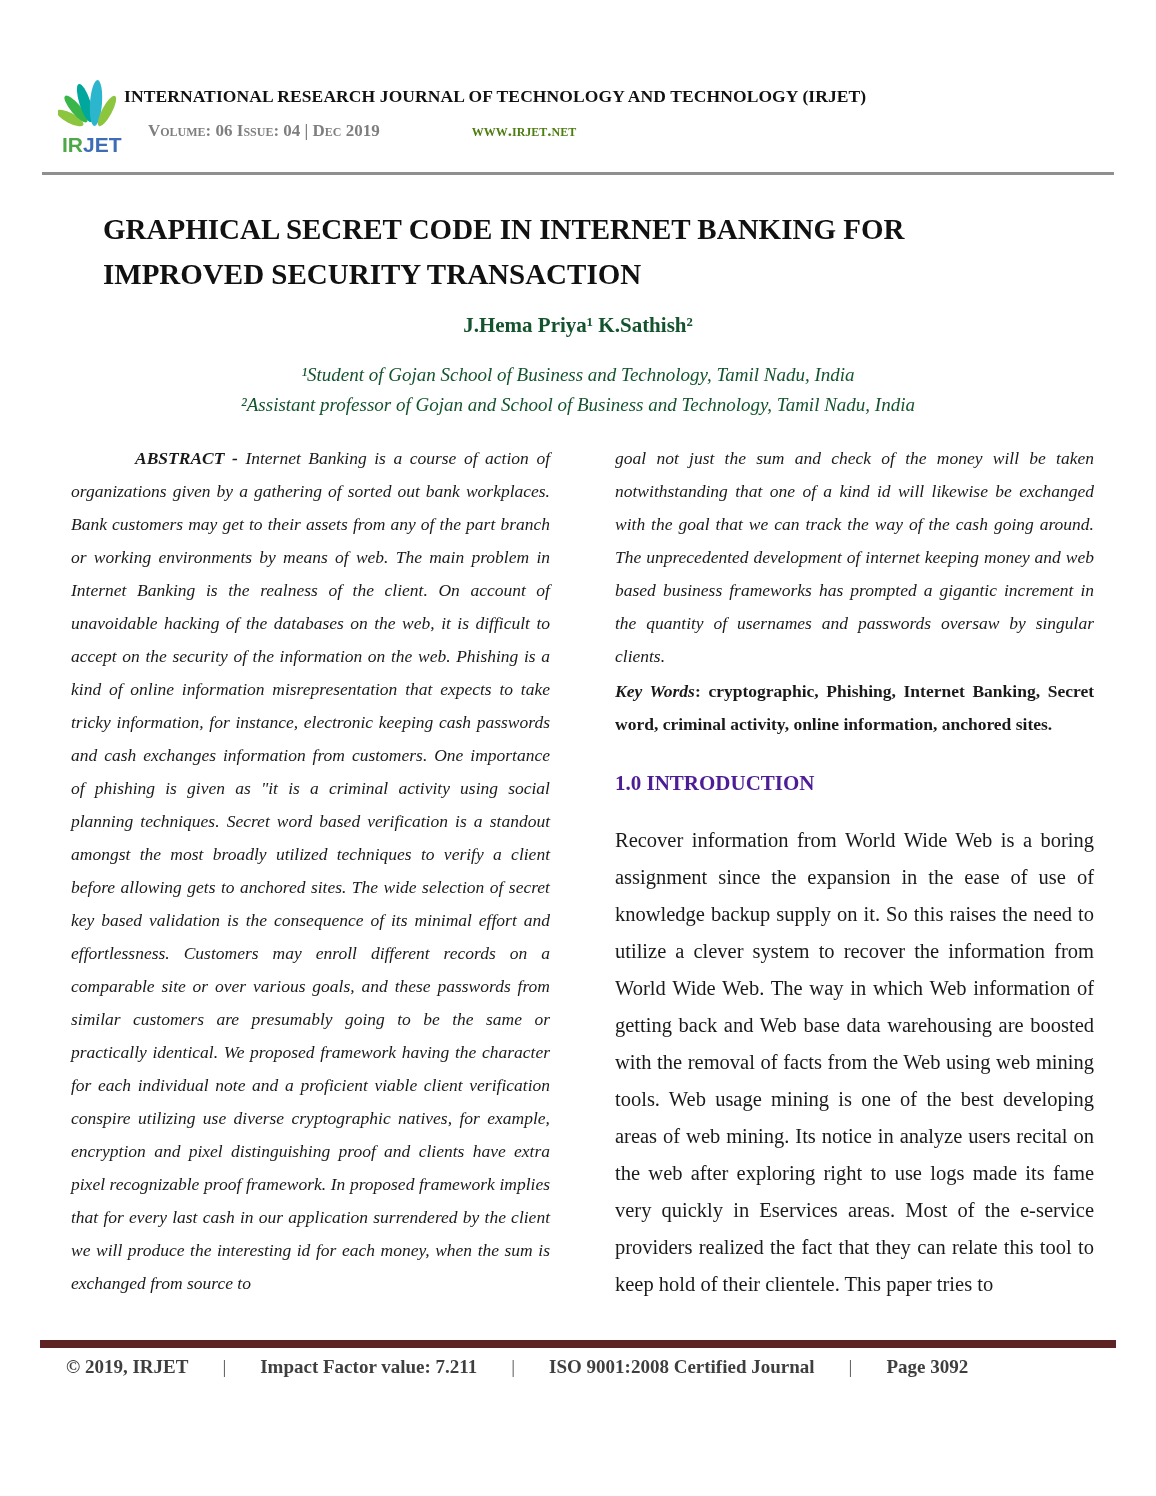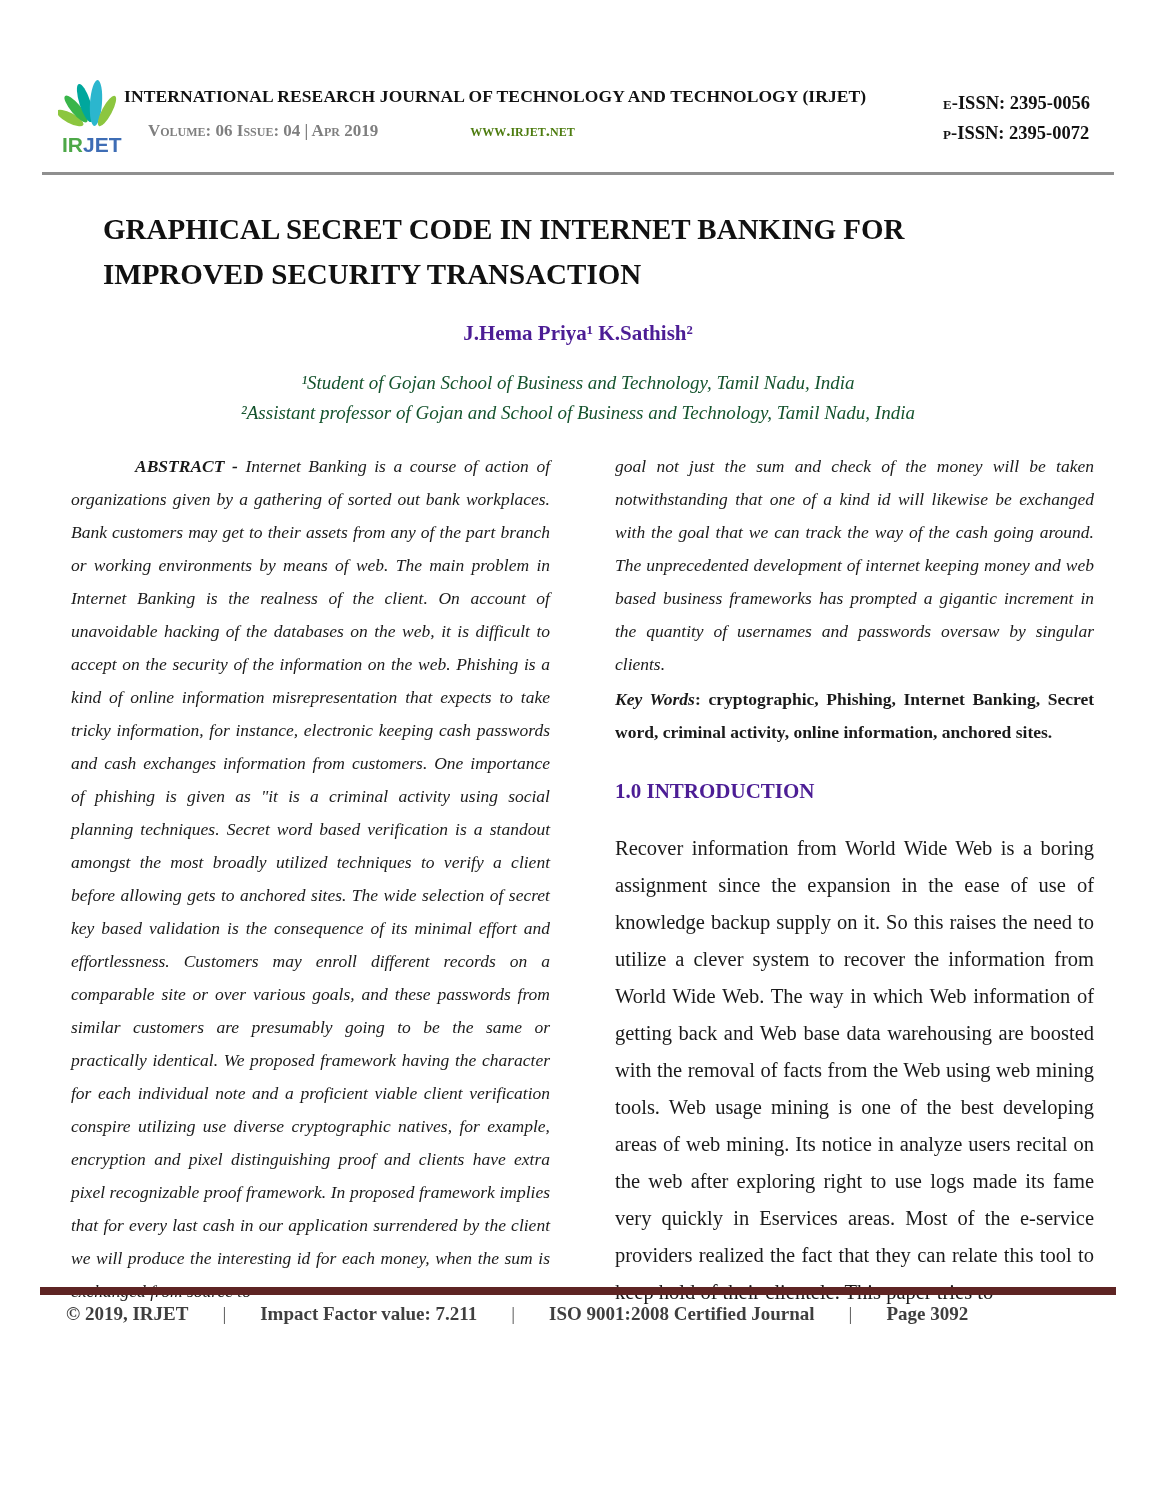--- a/index.html
+++ b/index.html
@@ -62,25 +62,25 @@
   .title {
     margin: 32px auto 0 auto;
     max-width: 950px;
     text-align: left;
     font-size: 29px;
     font-weight: bold;
     line-height: 1.55;
     color: #111;
   }
   .authors {
-    margin-top: 24px;
+    margin-top: 16px;
     text-align: center;
     font-size: 21px;
     font-weight: bold;
-    color: #4c1d95;
+    color: #14532d;
   }
   .affiliations { margin-top: 22px; }
   .affil {
     text-align: center;
     font-style: italic;
     font-size: 19px;
     line-height: 30px;
     color: #14532d;
   }
 
@@ -124,21 +124,21 @@
     margin-top: 26px;
     font-size: 20.5px;
     line-height: 37px;
     text-align: justify;
   }
 
   
   .footer {
     position: absolute;
     left: 0; right: 0;
-    top: 1287px;
+    top: 1340px;
   }
   .footer-rule {
     margin: 0 40px;
     height: 3px;
     border-top: 6px solid #5e2423;
     border-bottom: 2px solid #5e2423;
   }
   .footer-row {
     margin: 8px 62px 0 66px;
     display: flex;
@@ -168,28 +168,24 @@
           <ellipse cx="0" cy="0" rx="5" ry="17" transform="translate(49,33) rotate(28)" fill="#8cc63f"></ellipse>
         </g>
         <text class="logo-text" x="4" y="74" font-size="21">
           <tspan fill="#4da848">IR</tspan><tspan fill="#3e6db5">JET</tspan>
         </text>
       </svg>
     </div>
     <div class="header-text">
       <div class="journal-name">INTERNATIONAL RESEARCH JOURNAL OF TECHNOLOGY AND TECHNOLOGY (IRJET)</div>
       <div class="header-row2">
-        <span class="volume">Volume: 06 Issue: 04 | Apr 2019</span>
+        <span class="volume">Volume: 06 Issue: 04 | Dec 2019</span>
         <span class="website">www.irjet.net</span>
       </div>
     </div>
-  </div>
-  <div class="issn-block">
-    <div class="issn">e-ISSN: 2395-0056</div>
-    <div class="issn">p-ISSN: 2395-0072</div>
   </div>
 </div>
 <div class="header-rule"></div>
 
 <h1 class="title">GRAPHICAL SECRET CODE  IN INTERNET BANKING FOR IMPROVED SECURITY TRANSACTION</h1>
 <div class="authors">J.Hema Priya¹ K.Sathish²</div>
 <div class="affiliations">
   <div class="affil">¹Student of  Gojan School of Business and Technology, Tamil Nadu, India</div>
   <div class="affil">²Assistant professor of Gojan and School of Business and Technology, Tamil Nadu, India</div>
 </div>

